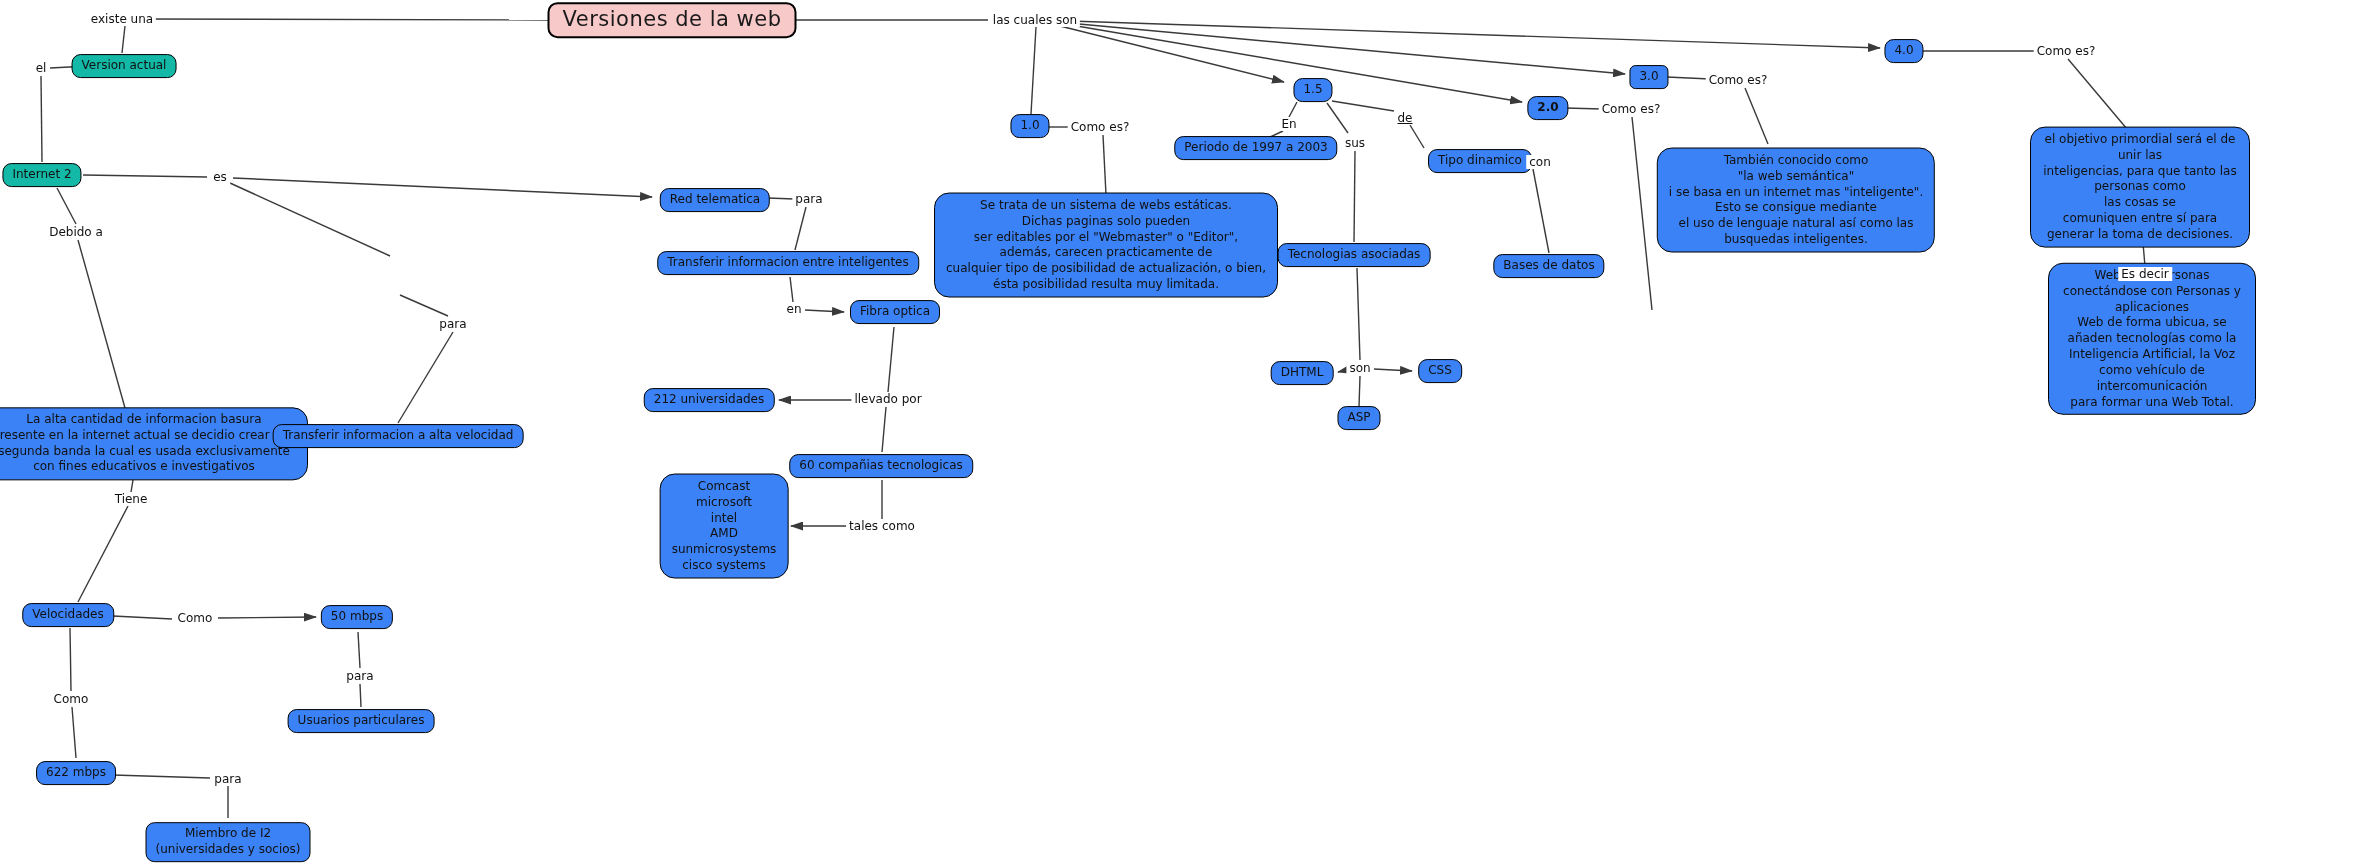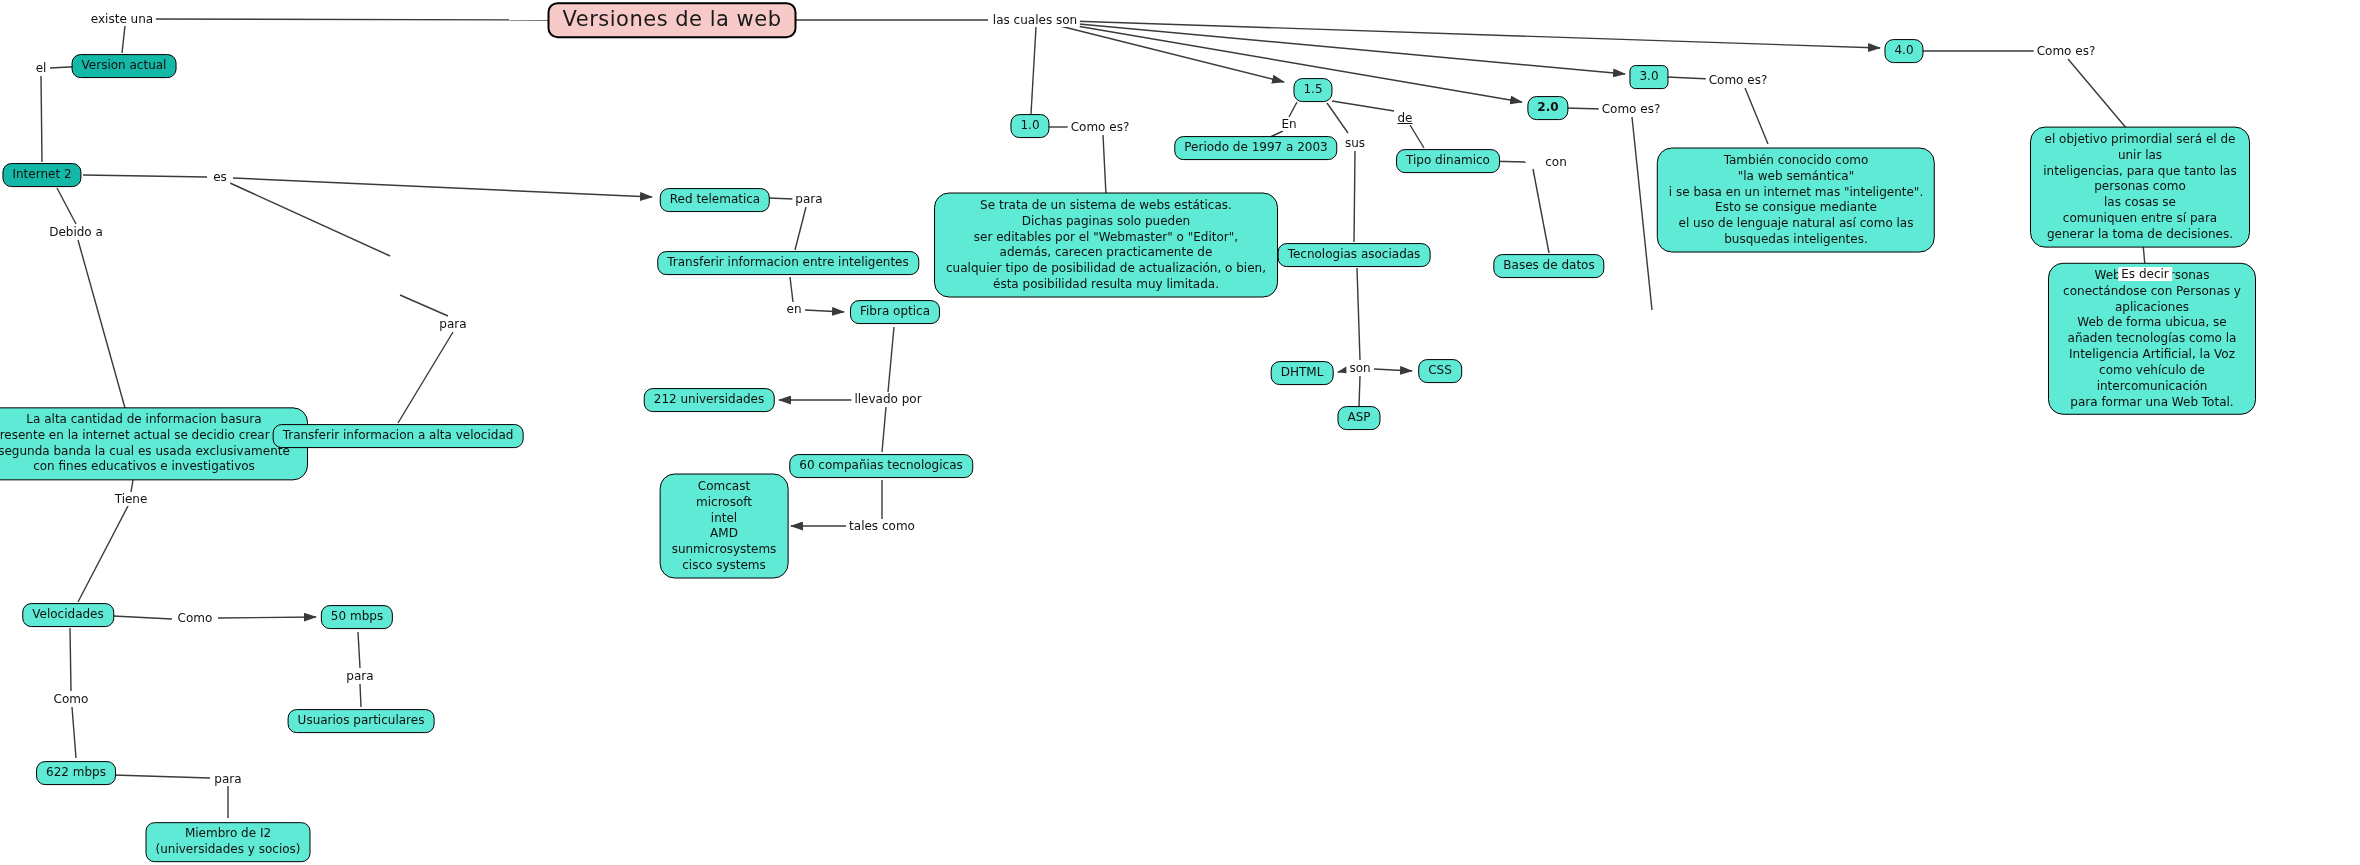--- a/index.html
+++ b/index.html
@@ -1,19 +1,19 @@
 <!DOCTYPE html>
 <html><head>
 <meta charset="utf-8">
 <style>
   html,body{margin:0;padding:0;background:#fff;}
   #canvas{position:relative;width:2360px;height:865px;background:#ffffff;overflow:hidden;
           font-family:"DejaVu Sans","Liberation Sans",sans-serif;}
   #edges{position:absolute;left:0;top:0;width:2360px;height:865px;}
-  .node{position:absolute;transform:translate(-50%,-50%);background:#5eead4;border:1.5px solid #000;
+  .node{position:absolute;transform:translate(-50%,-50%);background:#3b82f6;border:1.5px solid #000;
         border-radius:9px;padding:3px 9px;font-size:12px;line-height:1.32;color:#111;
         text-align:center;white-space:pre-line;z-index:2;}
   .node.tint{background:#14b8a6;}
   .node.big{border-radius:15px;padding:4px 11px;}
   .node.title-node{background:#f8c9c9;border-width:2px;border-radius:10px;
         font-size:21px;padding:2px 13px;letter-spacing:0.5px;color:#1a1a1a;}
   .edge-label{position:absolute;transform:translate(-50%,-50%);background:#ffffff;
         font-size:12px;color:#111;padding:0 3px;white-space:nowrap;z-index:2;}
 </style>
 </head>
@@ -112,21 +112,21 @@
 cisco systems</div>
     <div class="node" style="left: 1030px; top: 126px;">1.0</div>
     <div class="node big" style="left: 1106px; top: 245px;">Se trata de un sistema de webs estáticas.
 Dichas paginas solo pueden
 ser editables por el "Webmaster" o "Editor",
 además, carecen practicamente de
 cualquier tipo de posibilidad de actualización, o bien,
 ésta posibilidad resulta muy limitada.</div>
     <div class="node" style="left: 1313px; top: 90px;">1.5</div>
     <div class="node" style="left: 1256px; top: 148px;">Periodo de 1997 a 2003</div>
-    <div class="node" style="left: 1448px; top: 161px; border-radius: 9px;">Tipo dinamico</div>
+    <div class="node" style="left: 1480px; top: 161px; border-radius: 9px;">Tipo dinamico</div>
     <div class="node" style="left: 1549px; top: 266px;">Bases de datos</div>
     <div class="node" style="left: 1354px; top: 255px;">Tecnologias asociadas</div>
     <div class="node" style="left: 1302px; top: 373px;">DHTML</div>
     <div class="node" style="left: 1440px; top: 371px;">CSS</div>
     <div class="node" style="left: 1359px; top: 418px;">ASP</div>
     <div class="node" style="left: 1548px; top: 108px; font-weight: bold;">2.0</div>
     <div class="node" style="left: 1649px; top: 77px; border-radius: 6px;">3.0</div>
     <div class="node big" style="left: 1796px; top: 200px;">También conocido como
 "la web semántica"
 i se basa en un internet mas "inteligente".
@@ -155,19 +155,19 @@
     <div class="edge-label" style="left: 228px; top: 779px;">para</div>
     <div class="edge-label" style="left: 809px; top: 199px;">para</div>
     <div class="edge-label" style="left: 794px; top: 309px;">en</div>
     <div class="edge-label" style="left: 888px; top: 399px;">llevado por</div>
     <div class="edge-label" style="left: 882px; top: 526px;">tales como</div>
     <div class="edge-label" style="left: 1035px; top: 20px;">las cuales son</div>
     <div class="edge-label" style="left: 1100px; top: 127px;">Como es?</div>
     <div class="edge-label" style="left: 1289px; top: 124px;">En</div>
     <div class="edge-label" style="left: 1355px; top: 143px;">sus</div>
     <div class="edge-label" style="left: 1405px; top: 118px; text-decoration: underline;">de</div>
-    <div class="edge-label" style="left: 1540px; top: 162px; margin-left: 16px;">con</div>
+    <div class="edge-label" style="left: 1540px; top: 162px;">con</div>
     <div class="edge-label" style="left: 1360px; top: 368px;">son</div>
     <div class="edge-label" style="left: 1631px; top: 109px;">Como es?</div>
     <div class="edge-label" style="left: 1738px; top: 80px;">Como es?</div>
     <div class="edge-label" style="left: 2066px; top: 51px;">Como es?</div>
     <div class="edge-label" style="left: 2145px; top: 274px;">Es decir</div>
   </div>
 
 </body></html>

